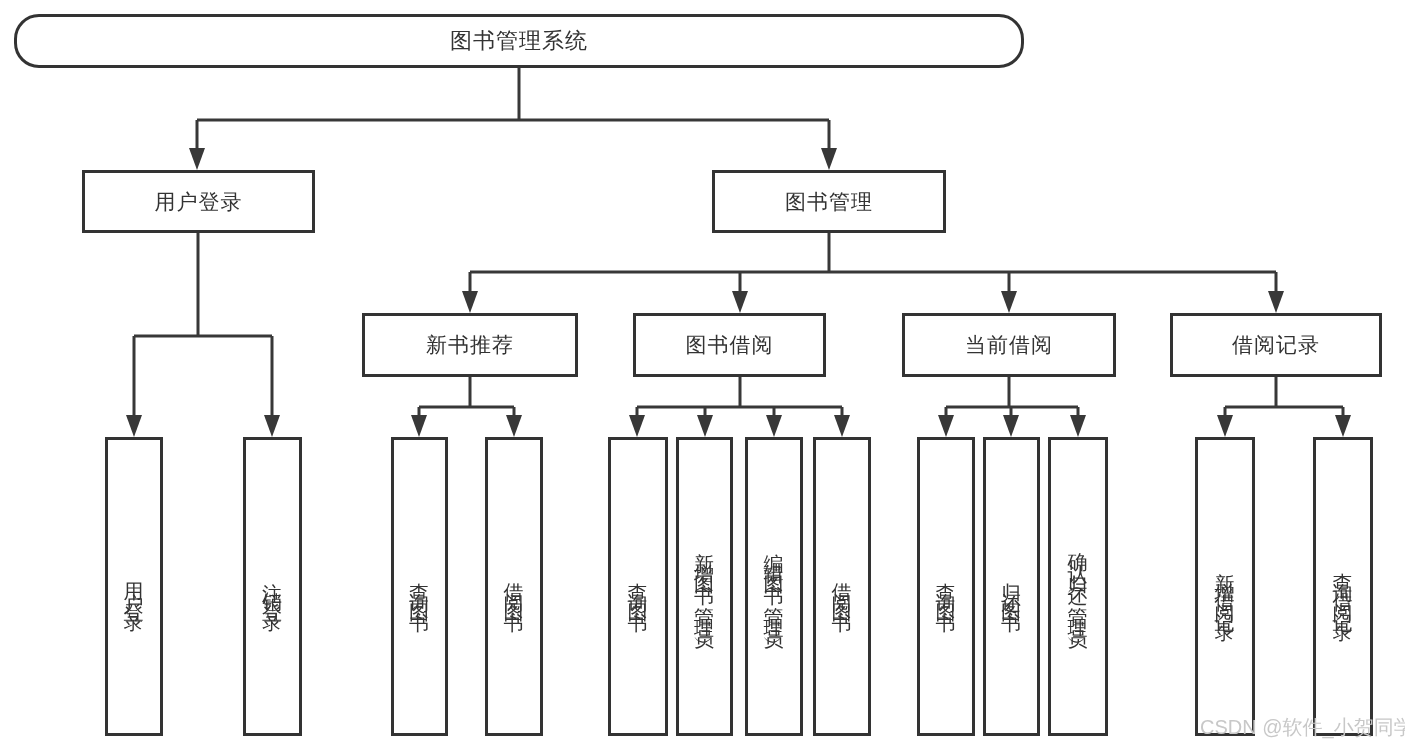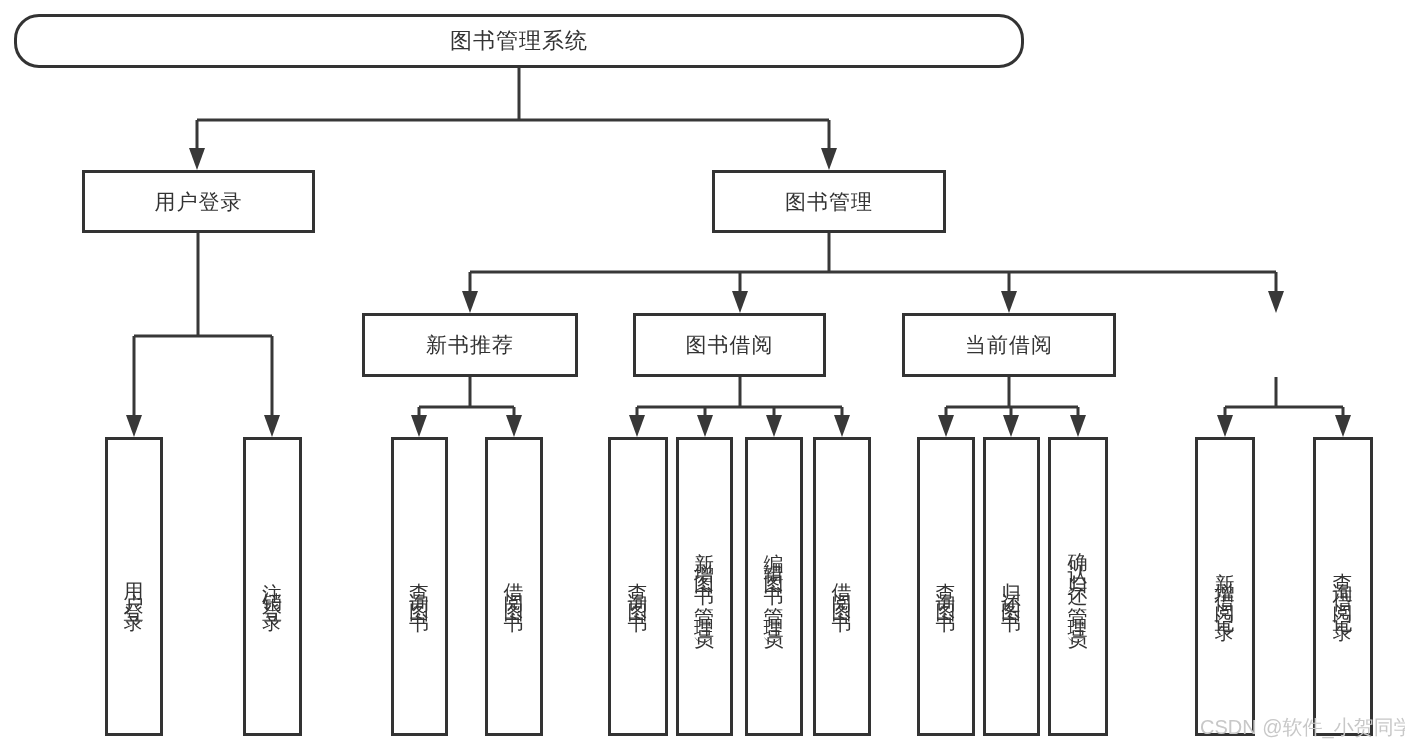--- a/index.html
+++ b/index.html
@@ -86,20 +86,21 @@
     </svg>
 
   <div class="box h1t" style="left:14px;top:14px;width:1010px;height:54px;">图书管理系统</div>
 
   <div class="box h2t" style="left:82px;top:170px;width:233px;height:63px;">用户登录</div>
   <div class="box h2t" style="left:712px;top:170px;width:234px;height:63px;">图书管理</div>
 
   <div class="box h3t" style="left:362px;top:313px;width:216px;height:64px;">新书推荐</div>
   <div class="box h3t" style="left:633px;top:313px;width:193px;height:64px;">图书借阅</div>
   <div class="box h3t" style="left:902px;top:313px;width:214px;height:64px;">当前借阅</div>
+  <div class="box h3t" style="left:1170px;top:313px;width:212px;height:64px;">借阅记录</div>
 
   <div class="box leaf" style="left:105px;top:437px;width:58px;height:299px;">
        <span>用户登录</span>
     </div>
   <div class="box leaf" style="left:243px;top:437px;width:59px;height:299px;">
        <span>注销登录</span>
     </div>
 
   <div class="box leaf" style="left:391px;top:437px;width:57px;height:299px;">
        <span>查询图书</span>

